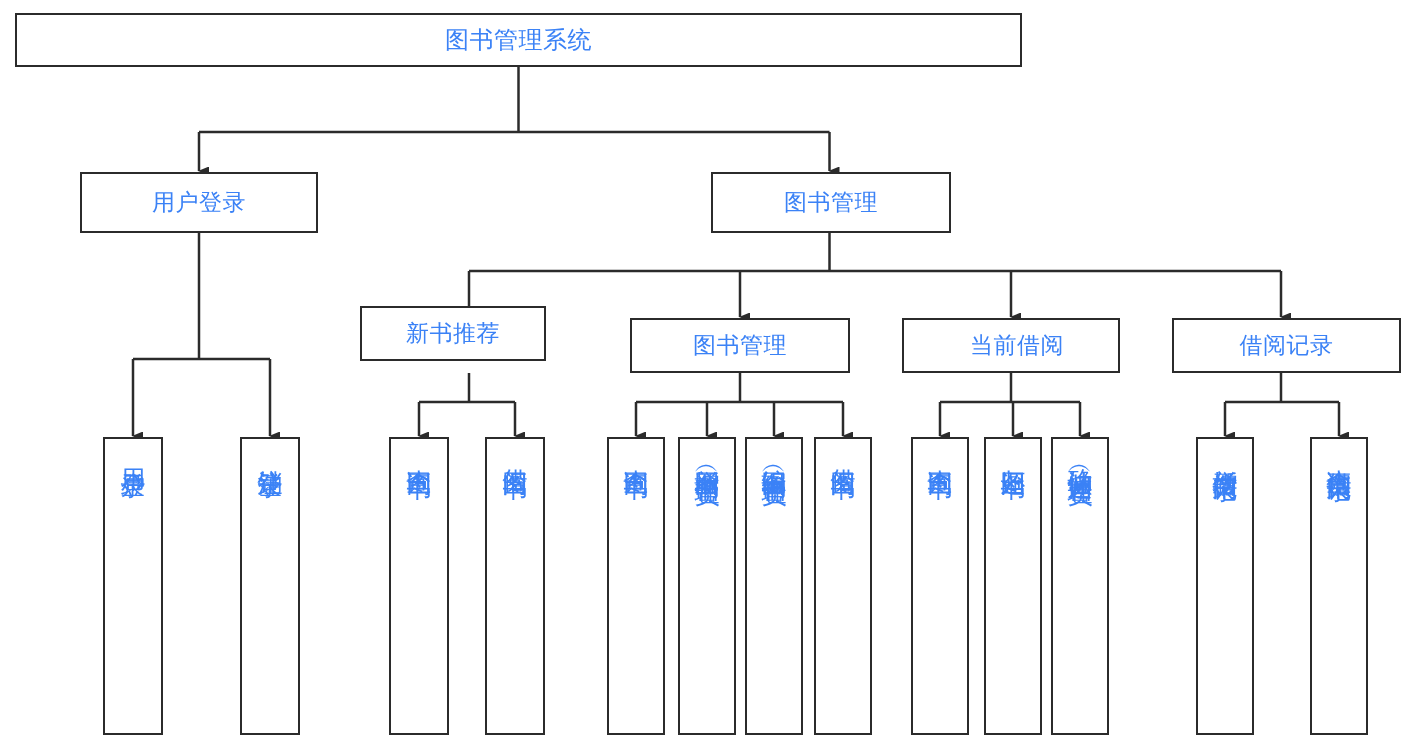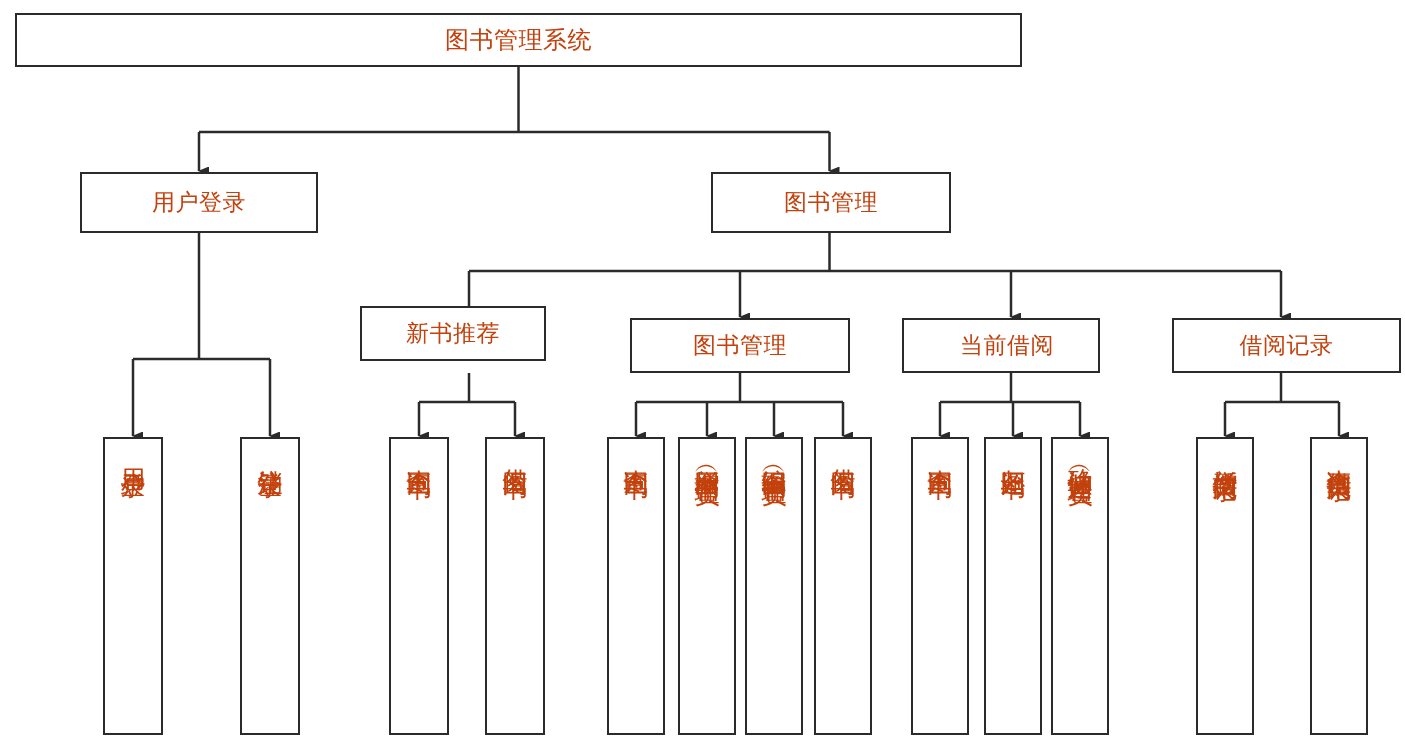--- a/index.html
+++ b/index.html
@@ -28,21 +28,21 @@
     position: absolute;
     box-sizing: border-box;
     background: #ffffff;
     border: 2px solid #2b2b2b;
     display: flex;
     align-items: center;
     justify-content: center;
     z-index: 2;
   }
   .node-label {
-    color: #c2410c;
+    color: #3b82f6;
     line-height: 1.18;
     letter-spacing: 0.5px;
     white-space: nowrap;
     text-align: center;
   }
   .node.horiz .node-label {
     font-size: 23px;
   }
   .node.root .node-label {
     font-size: 24px;
@@ -126,21 +126,21 @@
       </div>
       <div class="node horiz" style="left: 711px; top: 172px; width: 240px; height: 61px;">
         <span class="node-label">图书管理</span>
       </div>
       <div class="node horiz" style="left: 360px; top: 306px; width: 186px; height: 55px;">
         <span class="node-label">新书推荐</span>
       </div>
       <div class="node horiz" style="left: 630px; top: 318px; width: 220px; height: 55px;">
         <span class="node-label">图书管理</span>
       </div>
-      <div class="node horiz" style="left: 902px; top: 318px; width: 198px; height: 55px; padding-left: 12px;">
+      <div class="node horiz" style="left: 902px; top: 318px; width: 218px; height: 55px; padding-left: 12px;">
         <span class="node-label">当前借阅</span>
       </div>
       <div class="node horiz" style="left: 1172px; top: 318px; width: 229px; height: 55px;">
         <span class="node-label">借阅记录</span>
       </div>
       <div class="node vert" style="left: 103px; top: 437px; width: 60px; height: 298px;">
         <span class="node-label">用户登录</span>
       </div>
       <div class="node vert" style="left: 240px; top: 437px; width: 60px; height: 298px;">
         <span class="node-label">注销登录</span>

